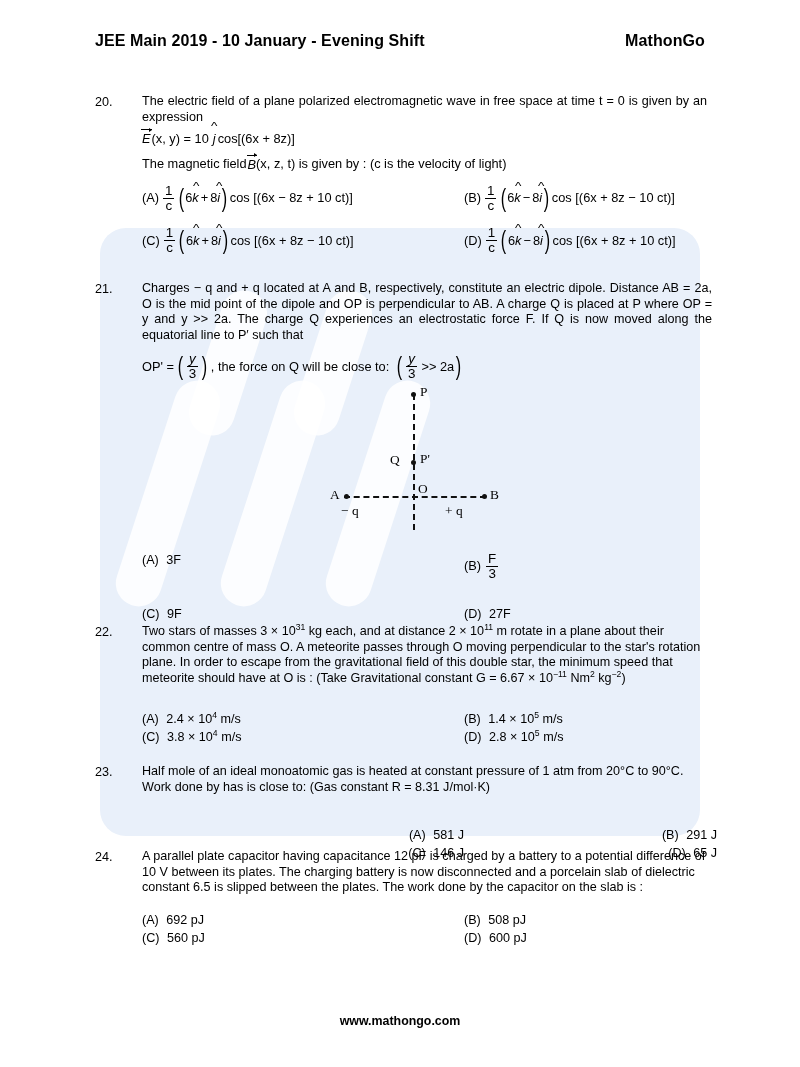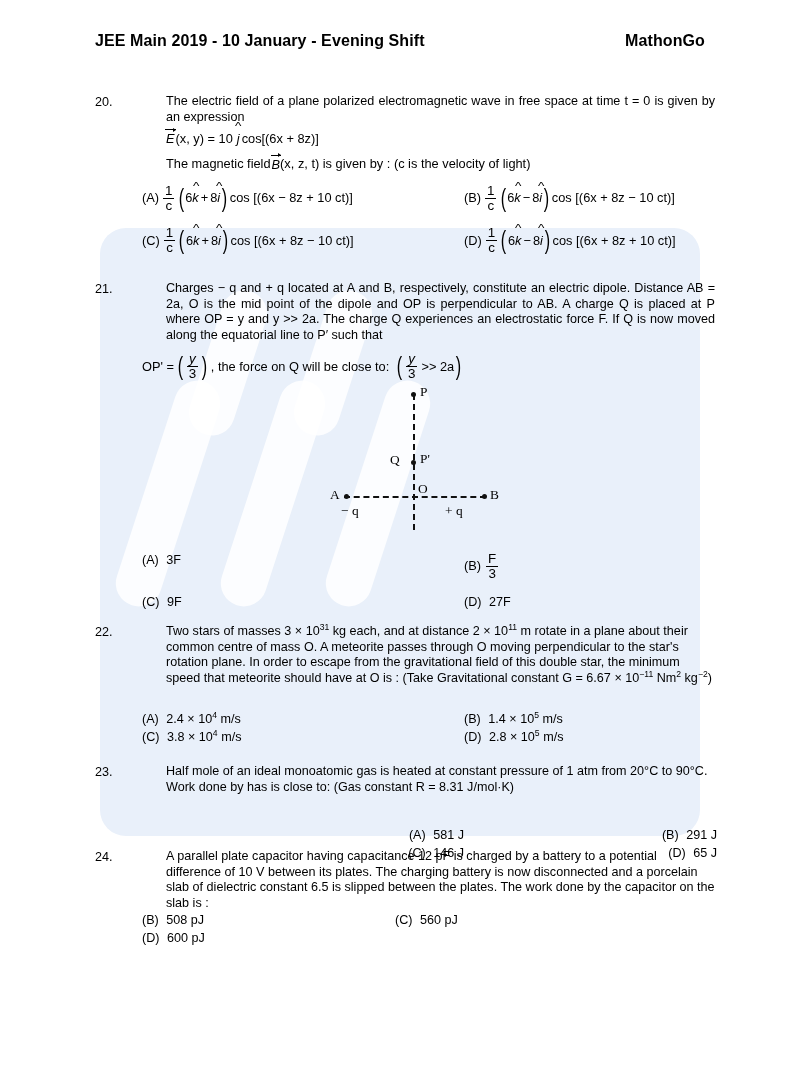--- a/index.html
+++ b/index.html
@@ -37,21 +37,21 @@
   .wm-5 { width:46px; height:150px; left:105px; top:60px;  transform:rotate(18deg); }
 
   
   .content { position:absolute; left:0; top:0; width:800px; }
 
   .q { position:absolute; display:flex; }
   .qnum {
     width:47px; flex:0 0 47px;
     font-size:12.6px; padding-top:1px;
   }
-  .qbody { width:565px; font-size:12.6px; line-height:15.6px;margin-left:24px; }
+  .qbody { width:565px; font-size:12.6px; line-height:15.6px; }
   .just { text-align:justify; }
 
   .opts { display:flex; width:100%; margin-top:1px; }
   .opt { width:50%; font-size:12.6px; line-height:16px; }
   .opt-w56 { width:56%; }
   .opt-w44 { width:44%; }
 
   .mi { font-style:italic; }
 
   sup { font-size:8.6px; vertical-align:super; line-height:0; }
@@ -262,21 +262,21 @@
       <div class="dot" style="left:14px; top:106px;"></div>
       <div class="dlabel" style="left:0px; top:99px;">A</div>
       <div class="dlabel" style="left:11px; top:115px;">− q</div>
 
       <div class="dot" style="left:152px; top:106px;"></div>
       <div class="dlabel" style="left:160px; top:99px;">B</div>
       <div class="dlabel" style="left:115px; top:115px;">+ q</div>
     </div>
 
     <div class="q" style="left:142px; top:551px; width:575px;">
-      <div class="opts" style="flex-wrap:wrap; row-gap:14px;">
+      <div class="opts" style="flex-wrap:wrap; row-gap:26px;">
         <div class="opt opt-w56">
           <span>(A)</span>
           <span style="margin-left:4px;">3F</span>
         </div>
         <div class="opt opt-w44 formula">
           <span>(B)</span>
           <span class="frac big" style="margin-left:5px;">
             <span class="num">F</span>
             <span class="den">3</span>
           </span>
@@ -346,31 +346,38 @@
       </div>
     </div>
 
     <div class="q" style="left:95px; top:849px; width:620px;">
       <div class="qnum">24.</div>
       <div class="qbody" style="width:572px;">A parallel plate capacitor having capacitance 12 pF is charged by a battery to a potential difference of 10 V between its plates. The charging battery is now disconnected and a porcelain slab of dielectric constant 6.5 is slipped between the plates. The work done by the capacitor on the slab is :</div>
     </div>
 
     <div class="q" style="left:142px; top:911px; width:575px;">
       <div class="opts" style="flex-wrap:wrap; row-gap:2px;">
+        <div class="opt opt-w56">
+          <span>(A)</span>
+          <span style="margin-left:4px;">692 pJ</span>
+        </div>
         <div class="opt opt-w44">
           <span>(B)</span>
           <span style="margin-left:4px;">508 pJ</span>
         </div>
         <div class="opt opt-w56">
           <span>(C)</span>
           <span style="margin-left:4px;">560 pJ</span>
         </div>
         <div class="opt opt-w44">
           <span>(D)</span>
           <span style="margin-left:4px;">600 pJ</span>
         </div>
       </div>
     </div>
 
   </div>
 
+  <div class="footer">
+    <span>www.mathongo.com</span>
+  </div>
 
 </div>
 
 </body></html>

